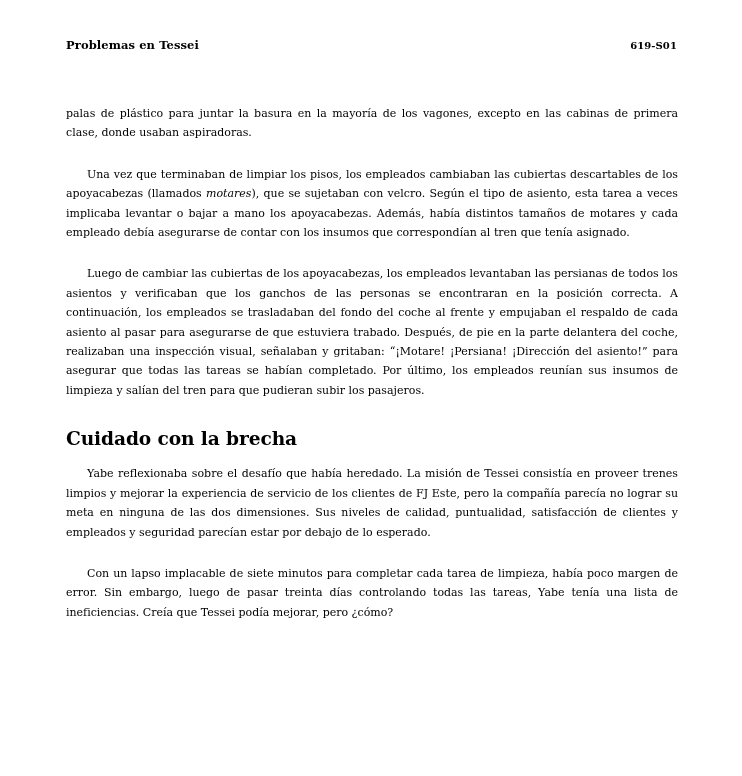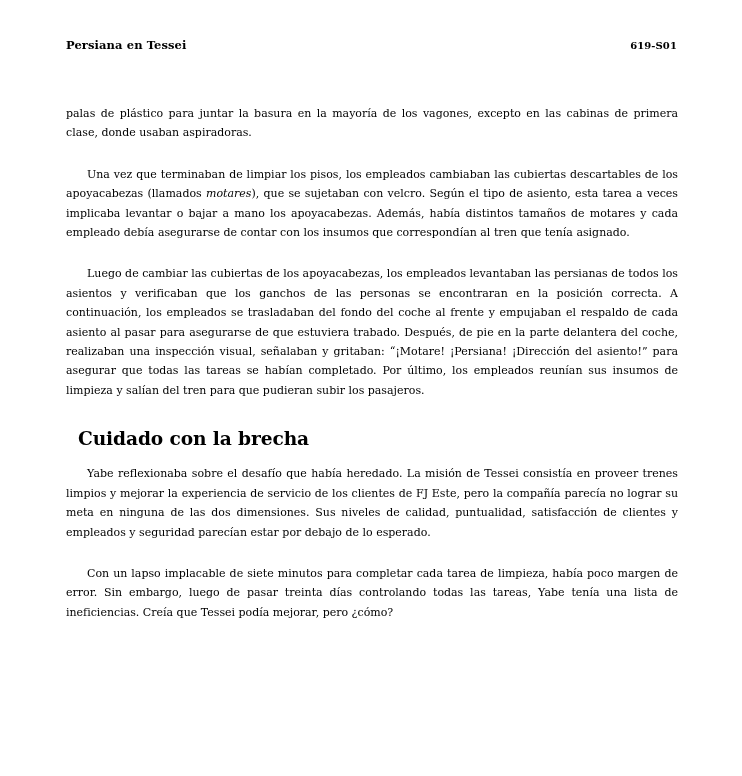--- a/index.html
+++ b/index.html
@@ -80,33 +80,32 @@
     font-family: "DejaVu Serif", "Liberation Serif", serif;
     font-weight: 700;
     font-size: 18.6px;
     line-height: 24px;
     letter-spacing: -0.1px;
     text-align: left;
   }
   .section-block {
     margin-top: 27px;
     margin-bottom: 13px;
-    margin-left: 12px;
   }
 
   em.it { font-style: italic; }
   strong.bd { font-weight: 700; }
 </style>
 </head>
 <body>
 
 <div class="page">
 
   <div class="running-head">
-    <span class="rh-title">Persiana en Tessei</span>
+    <span class="rh-title">Problemas en Tessei</span>
     <span class="rh-number">619-S01</span>
   </div>
 
   <div class="content">
 
     <p class="para"><span>palas de plástico para juntar la basura en la mayoría de los vagones, excepto en las cabinas de primera clase, donde usaban aspiradoras.</span></p>
 
     <p class="para indent"><span>Una vez que terminaban de limpiar los pisos, los empleados cambiaban las cubiertas descartables de los apoyacabezas (llamados </span><em class="it">motares</em><span>), que se sujetaban con velcro. Según el tipo de asiento, esta tarea a veces implicaba levantar o bajar a mano los apoyacabezas. Además, había distintos tamaños de motares y cada empleado debía asegurarse de contar con los insumos que correspondían al tren que tenía asignado.</span></p>
 
     <p class="para indent"><span>Luego de cambiar las cubiertas de los apoyacabezas, los empleados levantaban las persianas de todos los asientos y verificaban que los ganchos de las personas se encontraran en la posición correcta. A continuación, los empleados se trasladaban del fondo del coche al frente y empujaban el respaldo de cada asiento al pasar para asegurarse de que estuviera trabado. Después, de pie en la parte delantera del coche, realizaban una inspección visual, señalaban y gritaban: “¡Motare! ¡Persiana! ¡Dirección del asiento!” para asegurar que todas las tareas se habían completado. Por último, los empleados reunían sus insumos de limpieza y salían del tren para que pudieran subir los pasajeros.</span></p>

